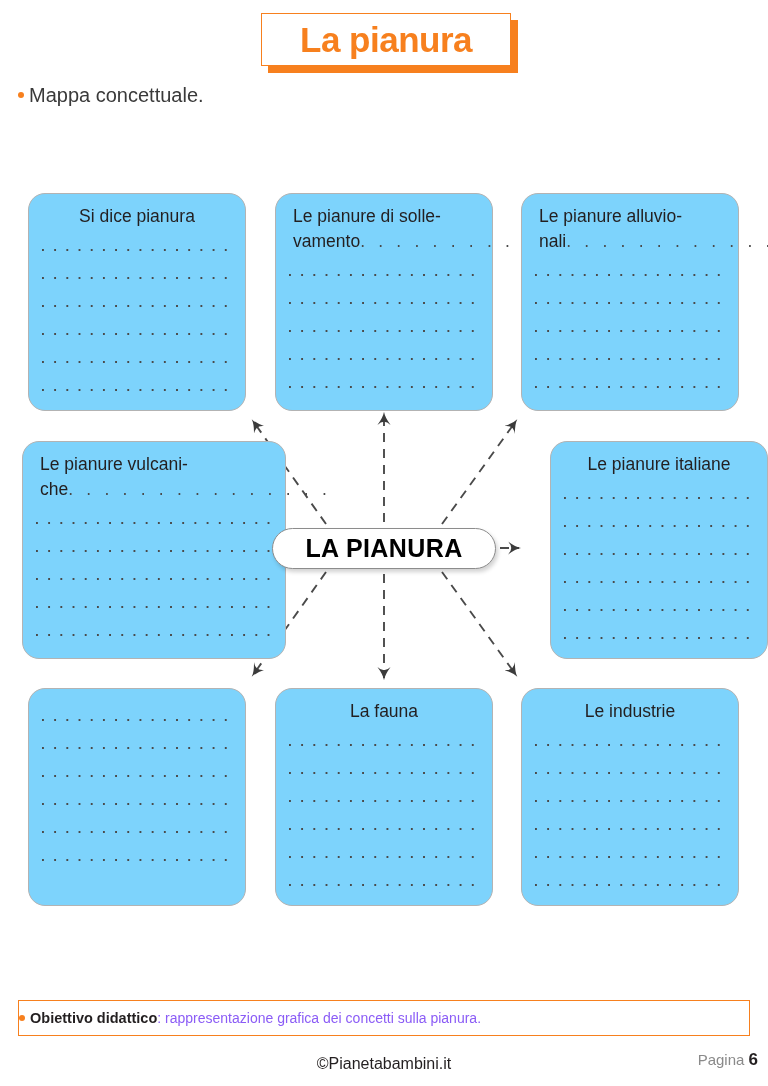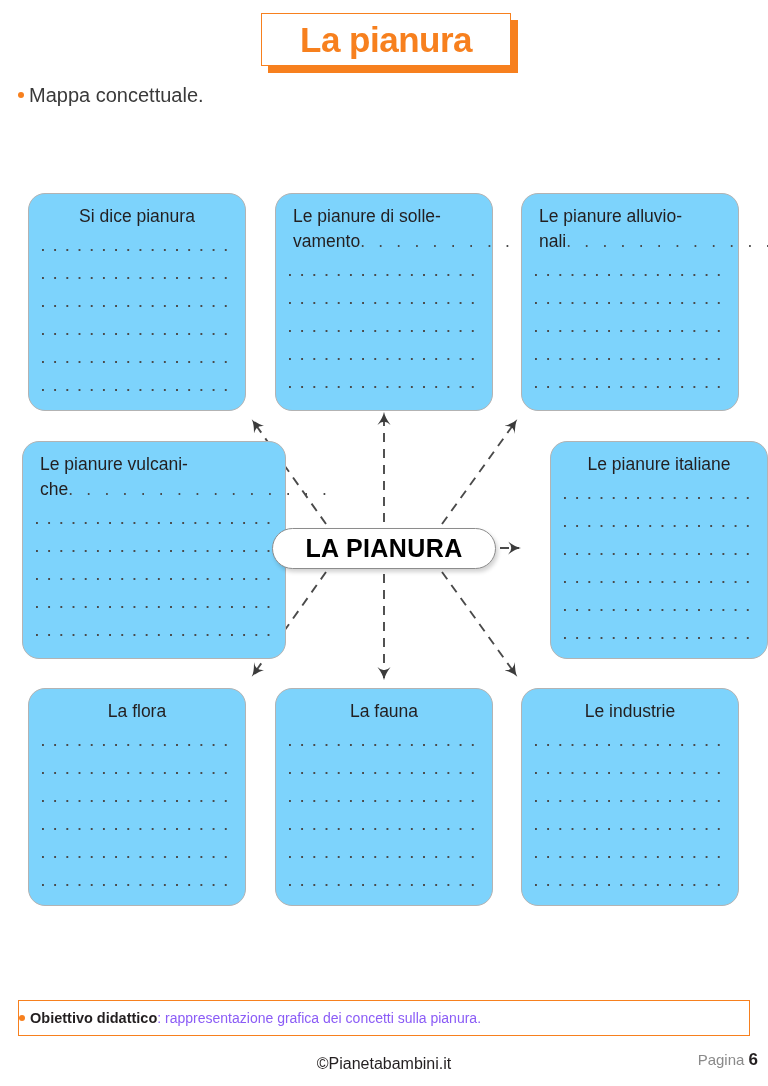--- a/index.html
+++ b/index.html
@@ -286,23 +286,20 @@
     <div class="dline"></div>
     <div class="dline"></div>
     <div class="dline"></div>
     <div class="dline"></div>
     <div class="dline"></div>
     <div class="dline"></div>
   </div>
 </div>
 
 <div class="cbox" style="left:28px; top:688px; width:218px; height:218px;">
-  <div class="cbox-title center">
-    <span>La flora</span><span class="dots"></span>
-  </div>
   <div class="lines">
     <div class="dline"></div>
     <div class="dline"></div>
     <div class="dline"></div>
     <div class="dline"></div>
     <div class="dline"></div>
     <div class="dline"></div>
   </div>
 </div>
 

